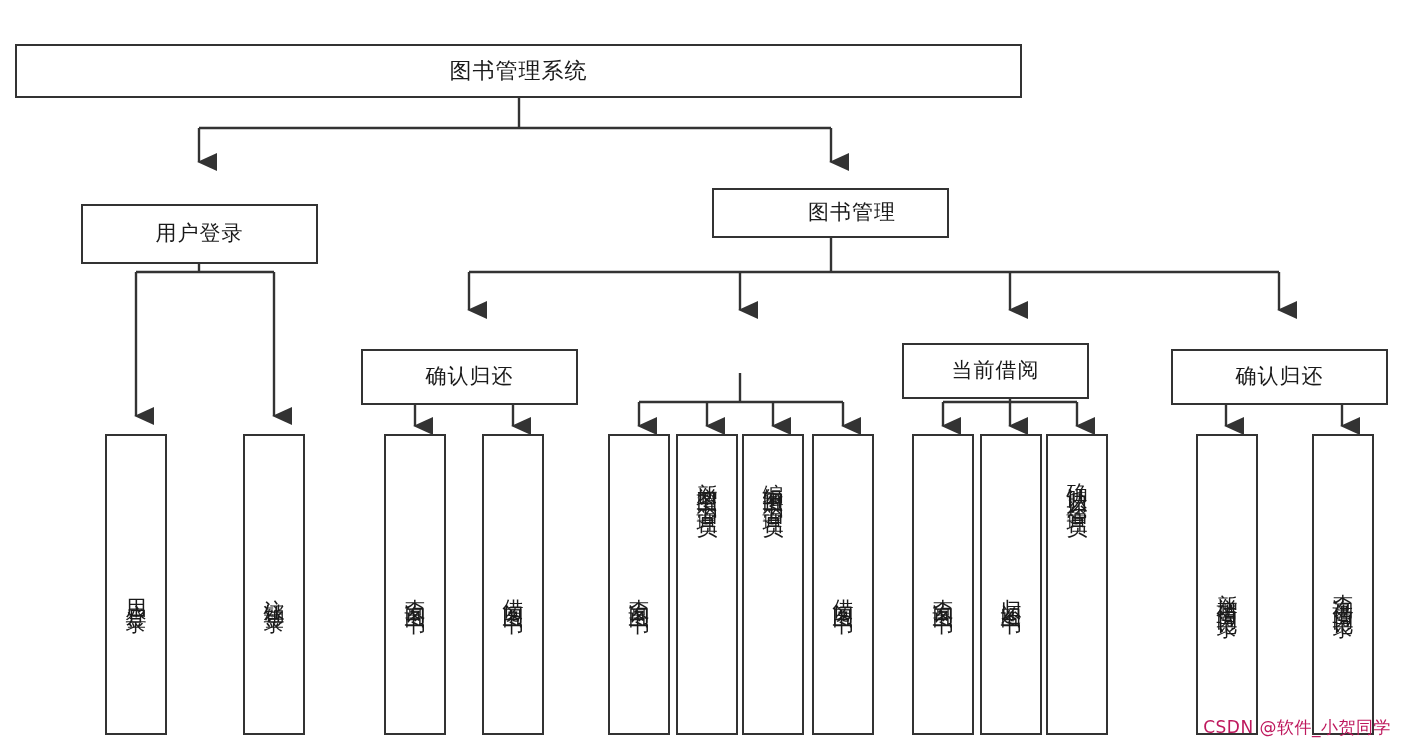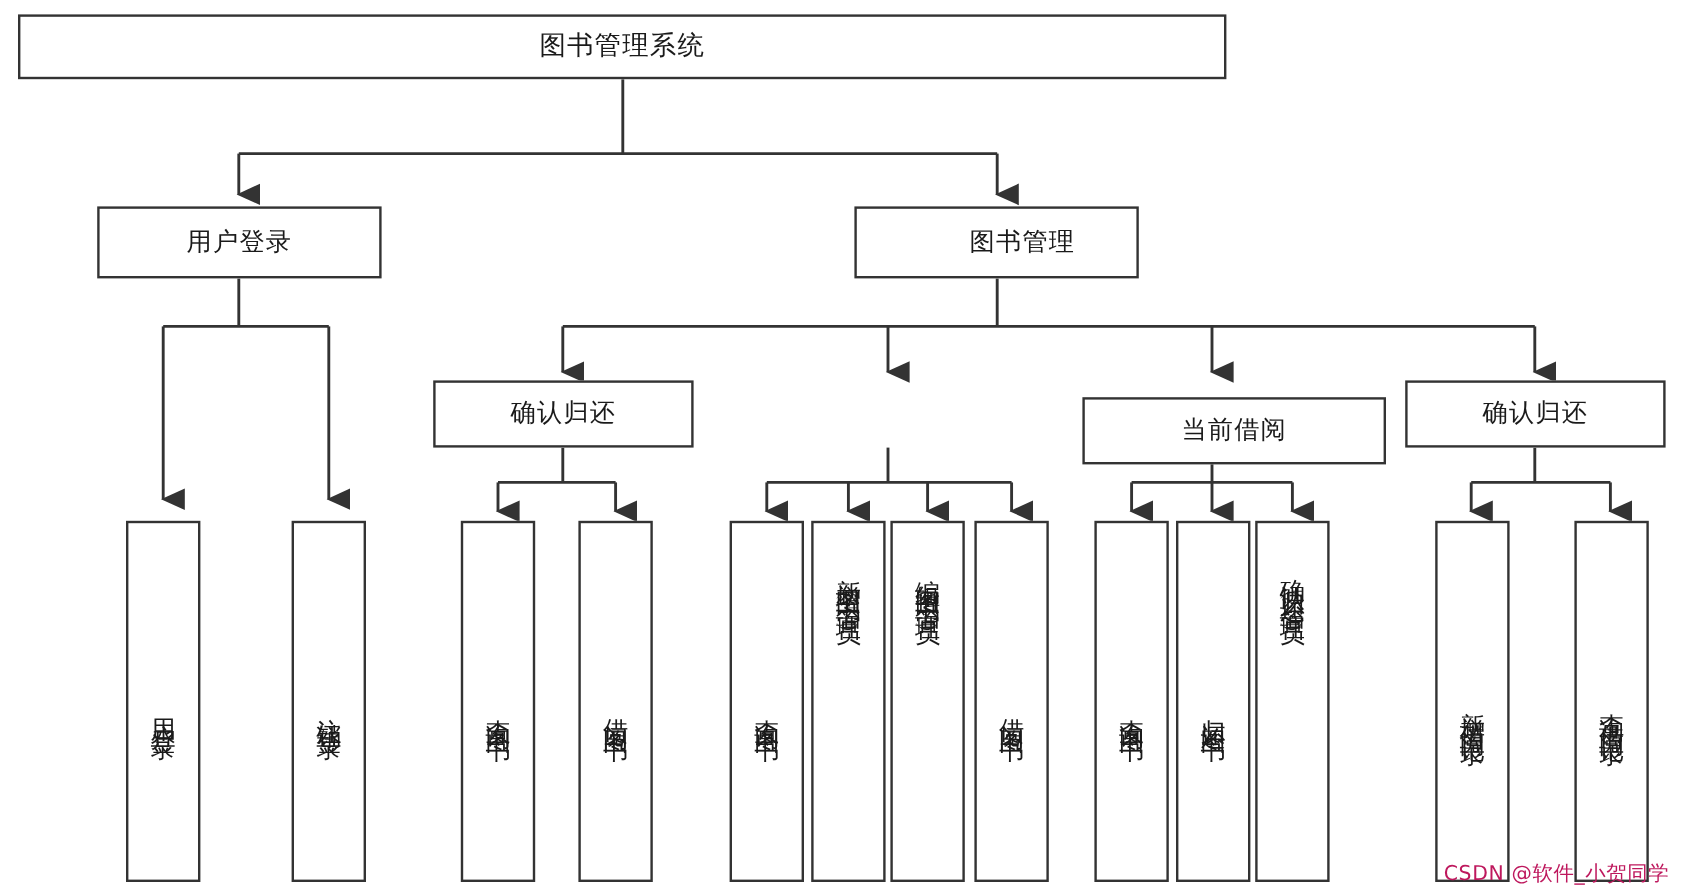--- a/index.html
+++ b/index.html
@@ -33,20 +33,21 @@
     border: 2.2px solid #333333;
     display: flex;
     align-items: center;
     justify-content: center;
     color: #1a1a1a;
   }
   .node.horiz {
     font-size: 21px;
     letter-spacing: 1px;
     line-height: 1.2;
+    margin-top: 32px;
   }
   .node.root {
     font-size: 22px;
   }
   .node.leaf {
     font-size: 21px;
     align-items: center;
     justify-content: flex-start;
     padding-top: 14px;
   }
@@ -138,28 +139,28 @@
     </g>
   </svg>
 
   <div class="node horiz root" style="left:15px; top:12px; width:1007px; height:54px;">
     <span>图书管理系统</span>
   </div>
 
   <div class="node horiz" style="left:81px; top:172px; width:237px; height:60px;">
     <span>用户登录</span>
   </div>
-  <div class="node horiz" style="left:712px; top:172px; width:237px; height:60px;padding-left:43px;">
+  <div class="node horiz" style="left:712px; top:156px; width:237px; height:50px;padding-left:43px;">
     <span>图书管理</span>
   </div>
 
   <div class="node horiz" style="left:361px; top:317px; width:217px; height:56px;">
     <span>确认归还</span>
   </div>
-  <div class="node horiz" style="left:902px; top:331px; width:253px; height:56px;">
+  <div class="node horiz" style="left:902px; top:311px; width:187px; height:56px;">
     <span>当前借阅</span>
   </div>
   <div class="node horiz" style="left:1171px; top:317px; width:217px; height:56px;">
     <span>确认归还</span>
   </div>
 
   <div class="node leaf" style="left:105px; top:434px; width:62px; height:301px;">
     <div class="leaf-inner mid">
       <span class="vtext">用户登录</span>
     </div>

